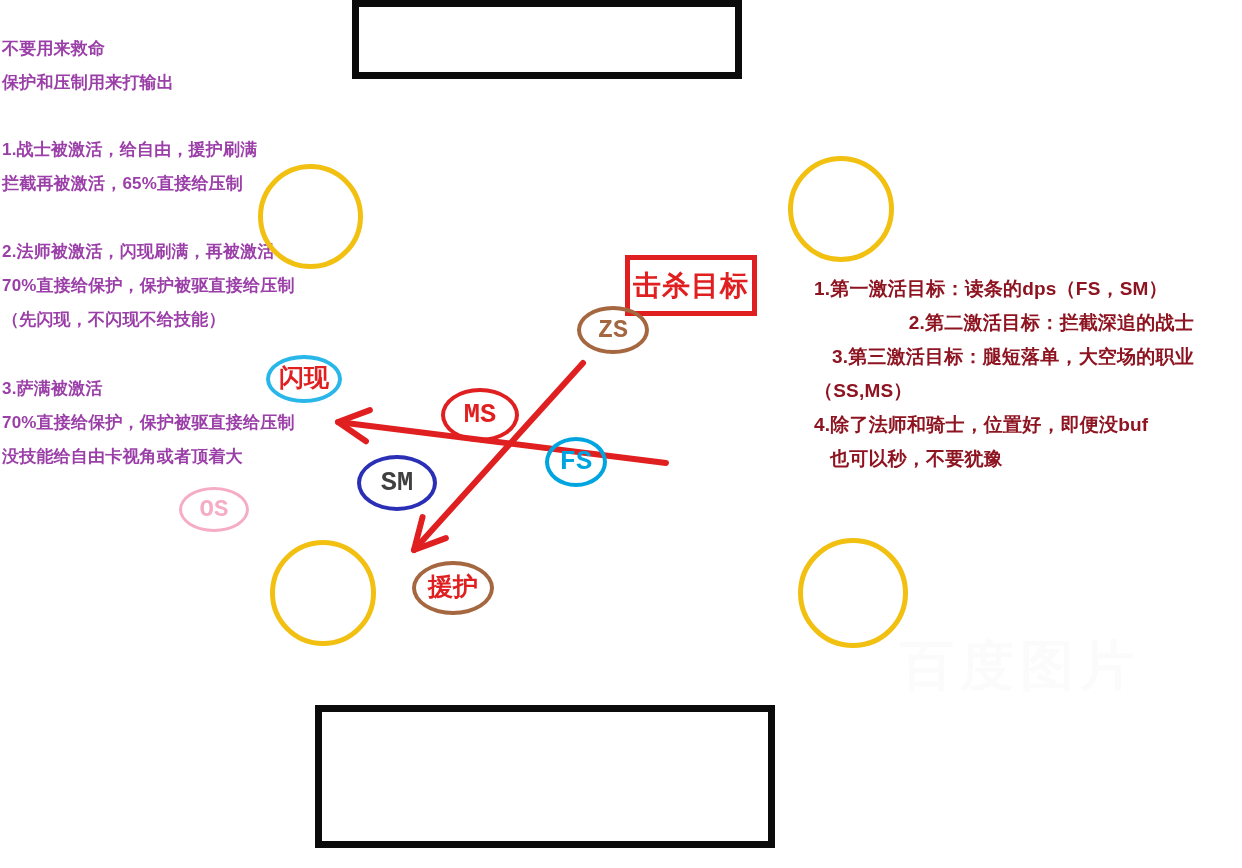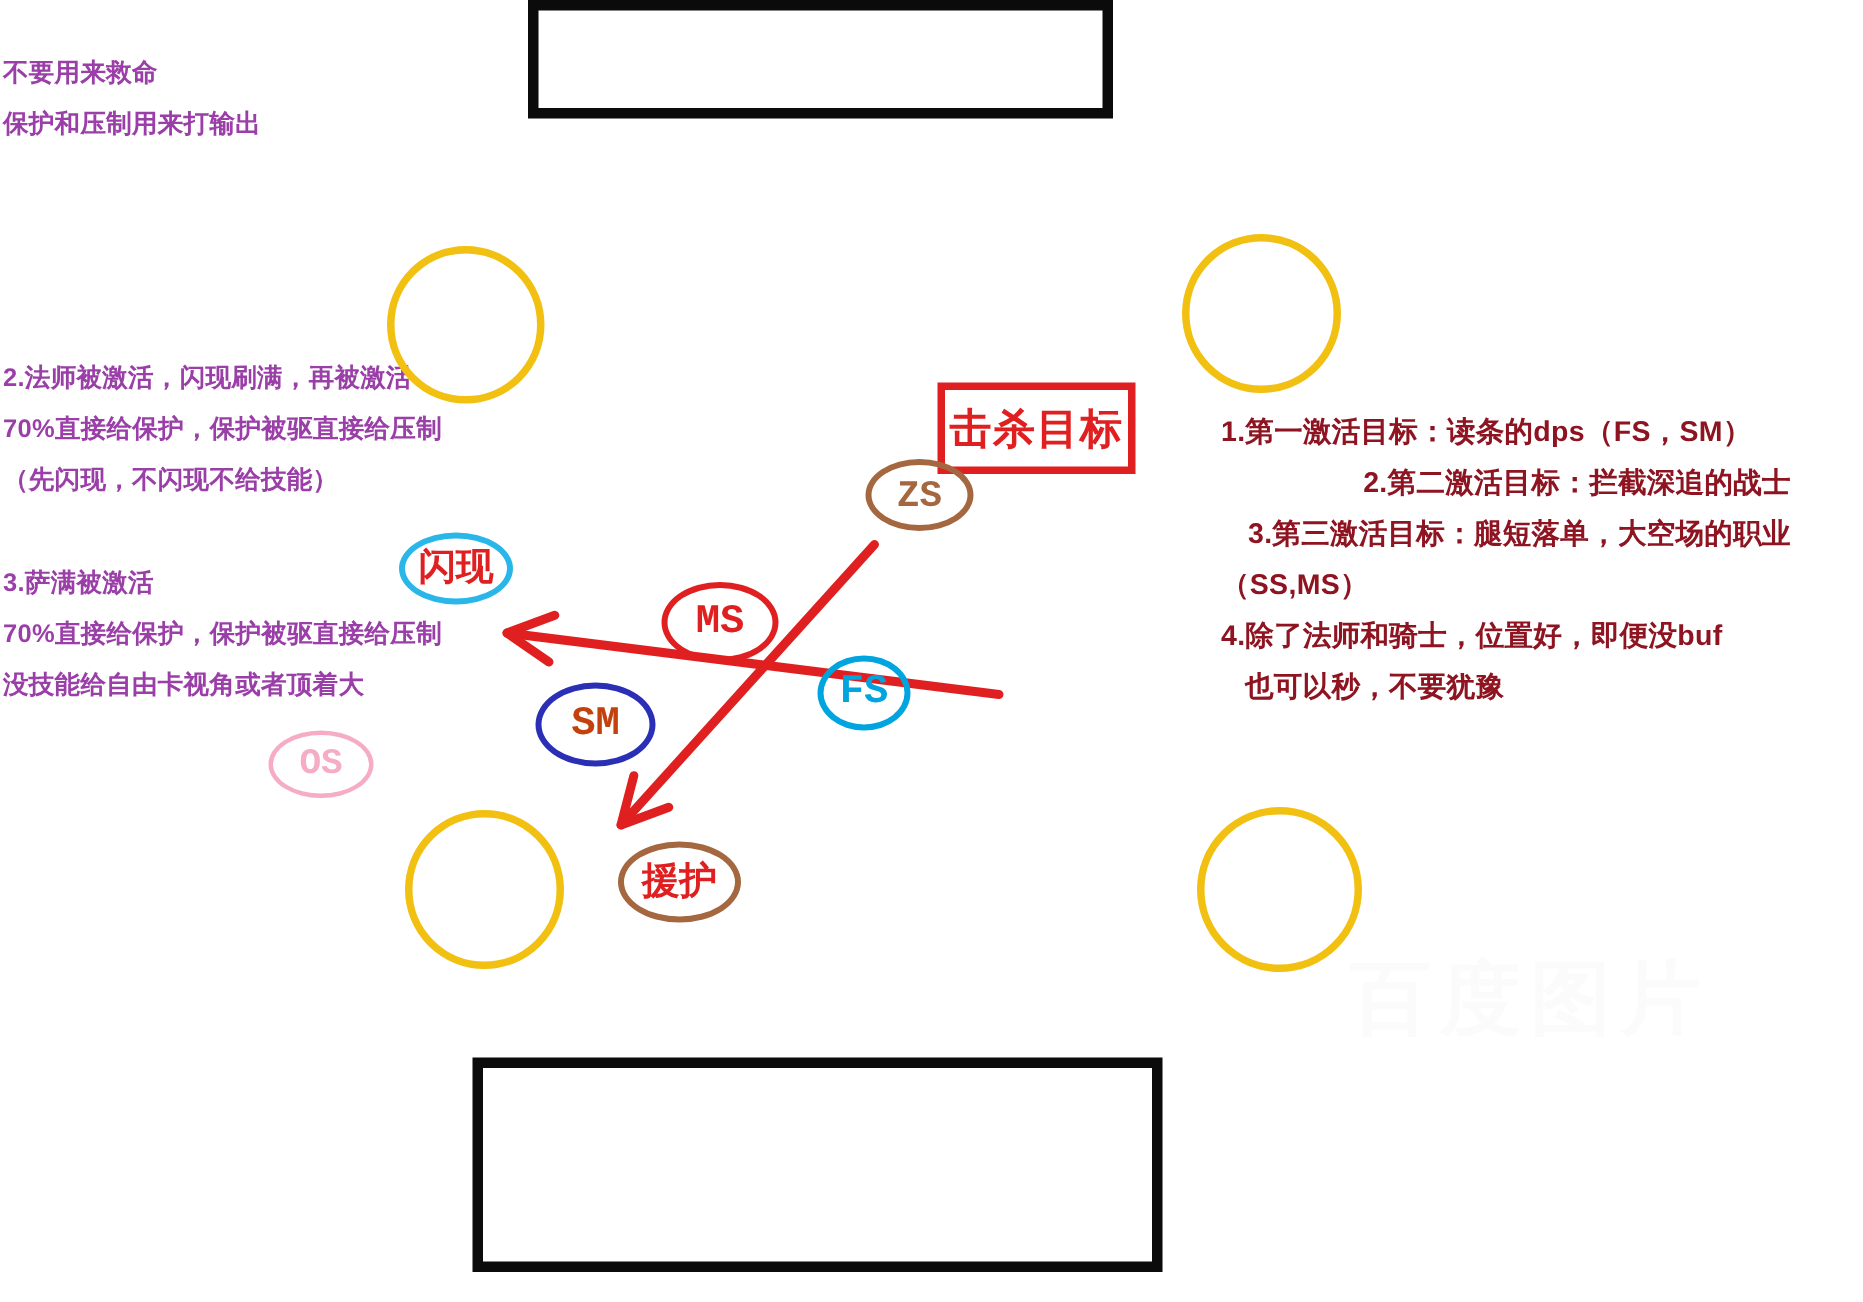--- a/index.html
+++ b/index.html
@@ -69,21 +69,21 @@
     align-items: center;
     justify-content: center;
     font-weight: bold;
     background: transparent;
     white-space: nowrap;
   }
   .token-label { line-height: 1; font-family: Liberation Mono, monospace; }
 
   .tok-zs   { border: 4px solid #a5673f; color: #a5673f; font-size: 25px; }
   .tok-ms   { border: 4px solid #e02020; color: #e02020; font-size: 27px; justify-content: center; }
-  .tok-sm   { border: 4px solid #2a2fb5; color: #c2410c; font-size: 27px; }
+  .tok-sm   { border: 4px solid #2a2fb5; color: #404040; font-size: 27px; }
   .tok-fs   { border: 4px solid #00a5e0; color: #00a5e0; font-size: 27px; }
   .tok-os   { border: 3px solid #f5acc4; color: #f5acc4; font-size: 24px; }
   .tok-flash{ border: 4px solid #29b6e8; color: #e02020; font-size: 25px; }
   .tok-aid  { border: 4px solid #a5673f; color: #e02020; font-size: 25px; }
 
   
   .kill-box {
     position: absolute;
     box-sizing: border-box;
     border: 5px solid #e02020;
@@ -124,20 +124,24 @@
   <div class="black-rect" id="box-top" style="left: 352px; top: 0px; width: 390px; height: 79px;"></div>
   <div class="black-rect" id="box-bottom" style="left: 315px; top: 705px; width: 460px; height: 143px;"></div>
 
   <div class="watermark" style="left:900px; top:630px;">百度图片</div>
 
   <div class="note-block purple-text" style="left:2px; top:32px;">
     <div class="note-line">不要用来救命</div>
     <div class="note-line">保护和压制用来打输出</div>
   </div>
 
+  <div class="note-block purple-text" style="left:2px; top:133px;">
+    <div class="note-line">1.战士被激活，给自由，援护刷满</div>
+    <div class="note-line">拦截再被激活，65%直接给压制</div>
+  </div>
 
   <div class="note-block purple-text" style="left:2px; top:235px;">
     <div class="note-line">2.法师被激活，闪现刷满，再被激活</div>
     <div class="note-line">70%直接给保护，保护被驱直接给压制</div>
     <div class="note-line">（先闪现，不闪现不给技能）</div>
   </div>
 
   <div class="note-block purple-text" style="left:2px; top:372px;">
     <div class="note-line">3.萨满被激活</div>
     <div class="note-line">70%直接给保护，保护被驱直接给压制</div>

